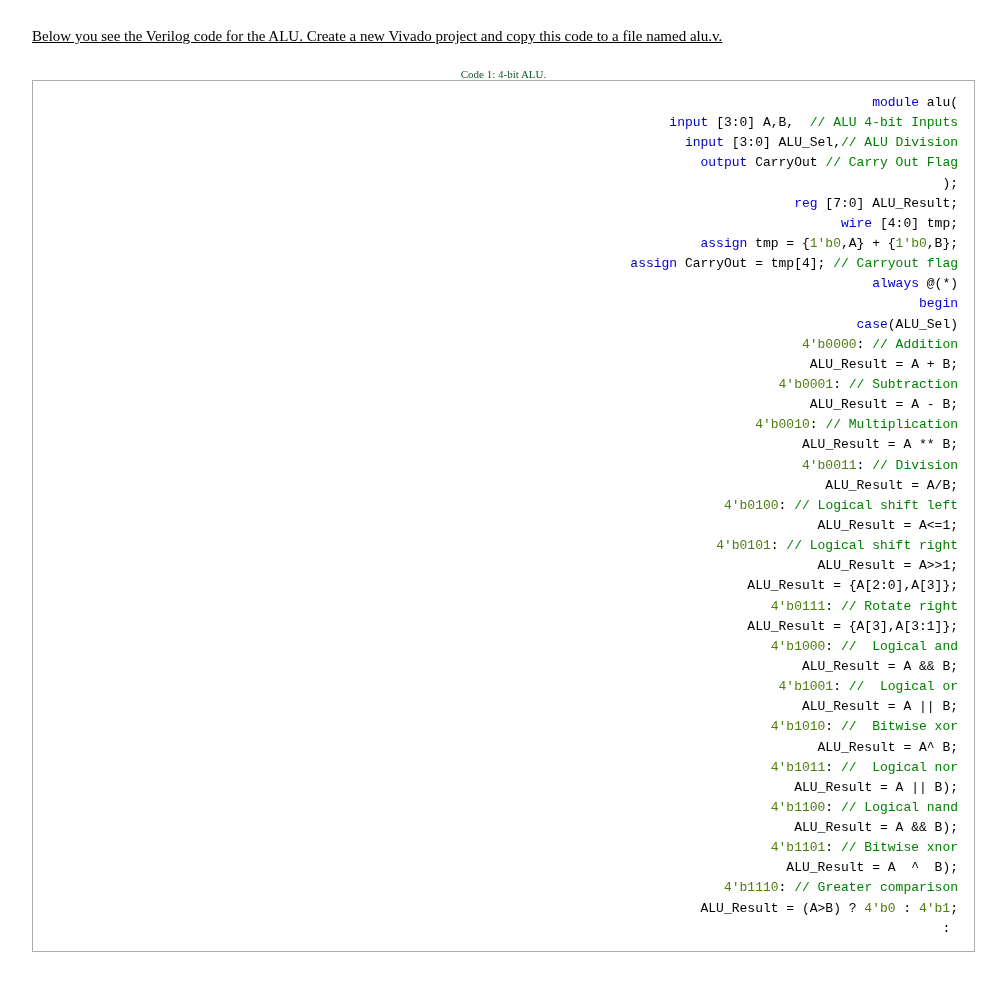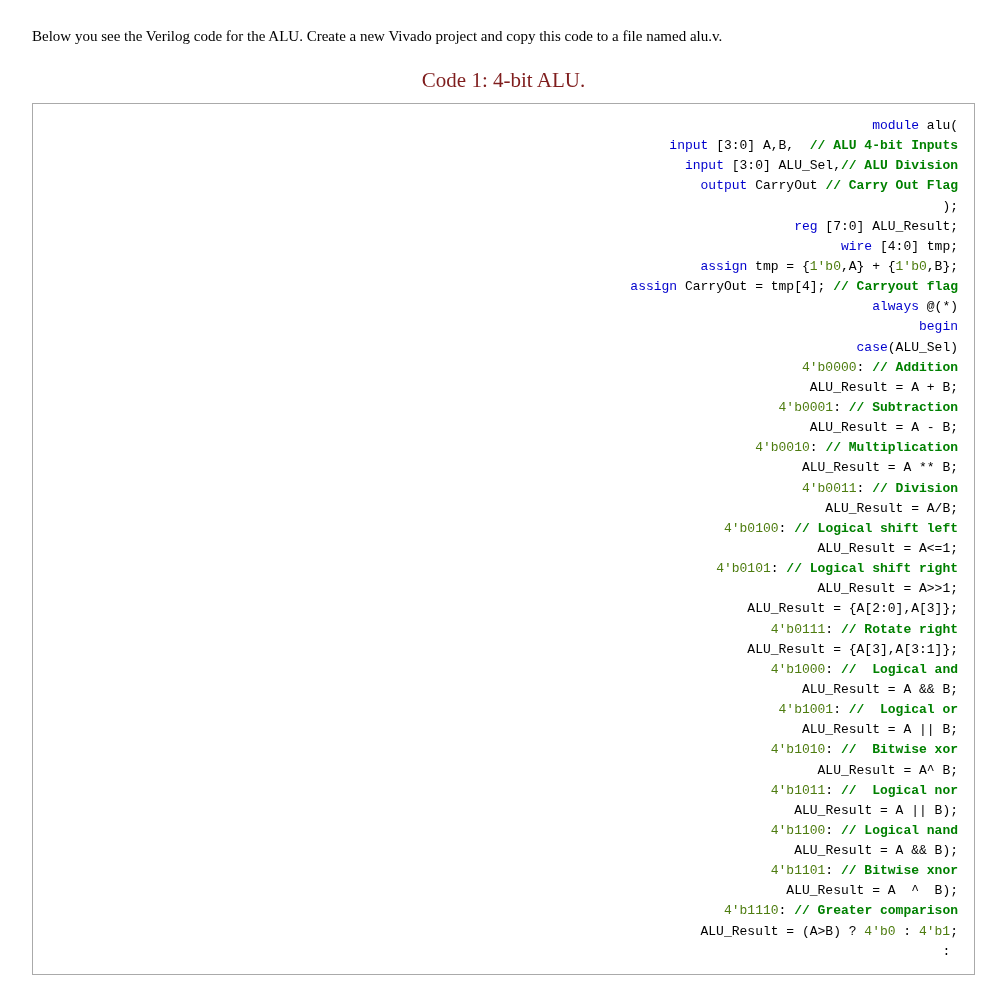--- a/index.html
+++ b/index.html
@@ -16,48 +16,48 @@
       padding: 24px 32px;
       width: 1007px;
       min-height: 995px;
     }
 
     .intro-text {
       font-size: 15px;
       line-height: 1.6;
       margin-bottom: 20px;
       color: #000;
+      text-decoration: underline;
     }
 
     .caption {
       text-align: center;
-      font-size: 21px;
-      margin-bottom: 10px;
-      color: #7f1d1d;
+      font-size: 11px;
+      color: #14532d;
     }
 
     .code-container {
       border: 1px solid #aaaaaa;
       background: #ffffff;
       padding: 12px 16px;
       font-family: "Courier New", Courier, monospace;
       font-size: 13px;
       line-height: 1.55;
       overflow-x: auto;
     }
 
     .code-line {
       display: block;
       white-space: pre;
       text-align: right;
     }
 
     
     .blue { color: #0000cd; }
-    .green { color: #008000; font-weight: bold; }
+    .green { color: #008000; }
     .orange { color: #4d7c0f; }
   </style>
 </head>
 <body>
 
 <p class="intro-text">Below you see the Verilog code for the ALU. Create a new Vivado project and copy this code to a file named alu.v.</p>
 
 <p class="caption">Code 1: 4-bit ALU.</p>
 
 <div class="code-container">

